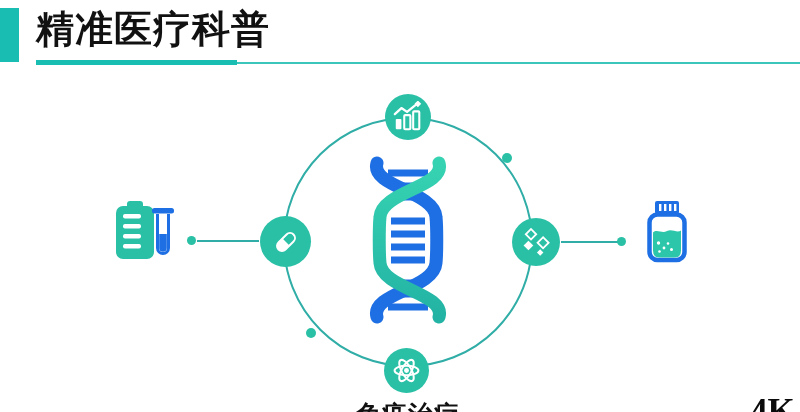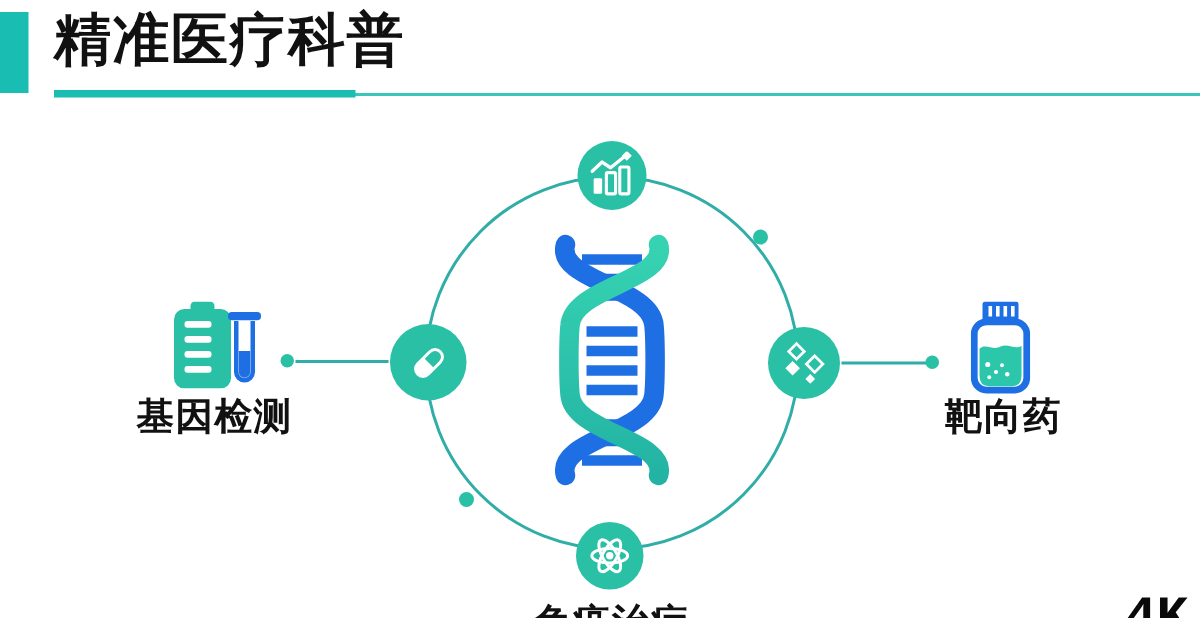--- a/index.html
+++ b/index.html
@@ -7,21 +7,21 @@
     --node-green:#29c0a6;
     --ring-teal:#2fada6;
     --brand-blue:#1e6fe4;
     --dna-teal:#2cc6ab;
     --text:#111111;
   }
   *{margin:0;padding:0;box-sizing:border-box;}
   html,body{background:#fff;}
   .stage{
     position:relative;width:800px;height:412px;background:#ffffff;
-    overflow:hidden;font-family:Liberation Mono, monospace;color:var(--text);
+    overflow:hidden;font-family:Liberation Serif, serif;color:var(--text);
   }
   .accent-bar{position:absolute;left:0;top:8px;width:19px;height:54px;background:var(--accent-teal);}
   .page-title{position:absolute;left:36px;top:7px;font-size:38px;font-weight:900;letter-spacing:1px;line-height:1.2;color:var(--text);}
   .rule-thin{position:absolute;left:36px;top:62px;width:764px;height:2px;background:#3cc6bb;}
   .rule-thick{position:absolute;left:36px;top:60px;width:201px;height:5px;background:var(--accent-teal);}
   .subtitle{position:absolute;left:37px;top:68px;font-size:26px;font-weight:800;letter-spacing:0.5px;color:var(--text);}
   .ring{position:absolute;left:283px;top:117px;width:250px;height:250px;border:2px solid var(--ring-teal);border-radius:50%;}
   .node{position:absolute;border-radius:50%;background:var(--node-green);display:flex;align-items:center;justify-content:center;}
   .node-top{left:385px;top:94px;width:46px;height:46px;}
   .node-left{left:260px;top:216px;width:51px;height:51px;}
@@ -141,35 +141,33 @@
     <rect class="wf" x="7" y="13" width="18" height="4.5" rx="2"></rect>
     <rect class="wf" x="7" y="23" width="18" height="4.5" rx="2"></rect>
     <rect class="wf" x="7" y="33" width="18" height="4.5" rx="2"></rect>
     <rect class="wf" x="7" y="43" width="18" height="4.5" rx="2"></rect>
   </svg>
   <svg class="icon-tube" width="24" height="52" viewBox="0 0 24 52">
     <rect class="bf" x="1" y="1" width="22" height="5.5" rx="2.5"></rect>
     <path d="M 6.5 7 L 6.5 41 A 5.5 5.5 0 0 0 17.5 41 L 17.5 7" fill="#ffffff" class="bs" stroke-width="3"></path>
     <path class="bf" d="M 8.2 27 L 8.2 41 a 3.8 3.8 0 0 0 7.6 0 L 15.8 27 z"></path>
   </svg>
-  <div class="side-label label-left">基因检测</div>
 
   <svg class="icon-bottle" width="40" height="62" viewBox="0 0 40 62">
     <rect class="bf" x="8" y="0" width="24" height="13" rx="2"></rect>
     <rect class="wf" x="12" y="3" width="2.4" height="7"></rect>
     <rect class="wf" x="17" y="3" width="2.4" height="7"></rect>
     <rect class="wf" x="22" y="3" width="2.4" height="7"></rect>
     <rect class="wf" x="27" y="3" width="2.4" height="7"></rect>
     <rect x="2.5" y="13.5" width="35" height="45.5" rx="8" fill="#ffffff" class="bs" stroke-width="4.5"></rect>
     <path class="tf" d="M 6 31.5 C 10 27.5 15 33 20 30 C 25 27.5 30 32.5 34 29.5 L 34 49.5 Q 34 56.5 27.5 56.5 L 12.5 56.5 Q 6 56.5 6 49.5 Z"></path>
     <circle class="wf" cx="11.5" cy="42" r="1.7"></circle>
     <circle class="wf" cx="17" cy="47" r="1.4"></circle>
     <circle class="wf" cx="12.5" cy="50.5" r="1.3"></circle>
     <circle class="wf" cx="21" cy="42.5" r="1.3"></circle>
     <circle class="wf" cx="24.5" cy="48.5" r="1.5"></circle>
   </svg>
-  <div class="side-label label-right">靶向药</div>
 
   <div class="side-label label-bottom">免疫治疗</div>
 
   <div class="watermark">4K</div>
 
 </div>
 
 </body></html>

